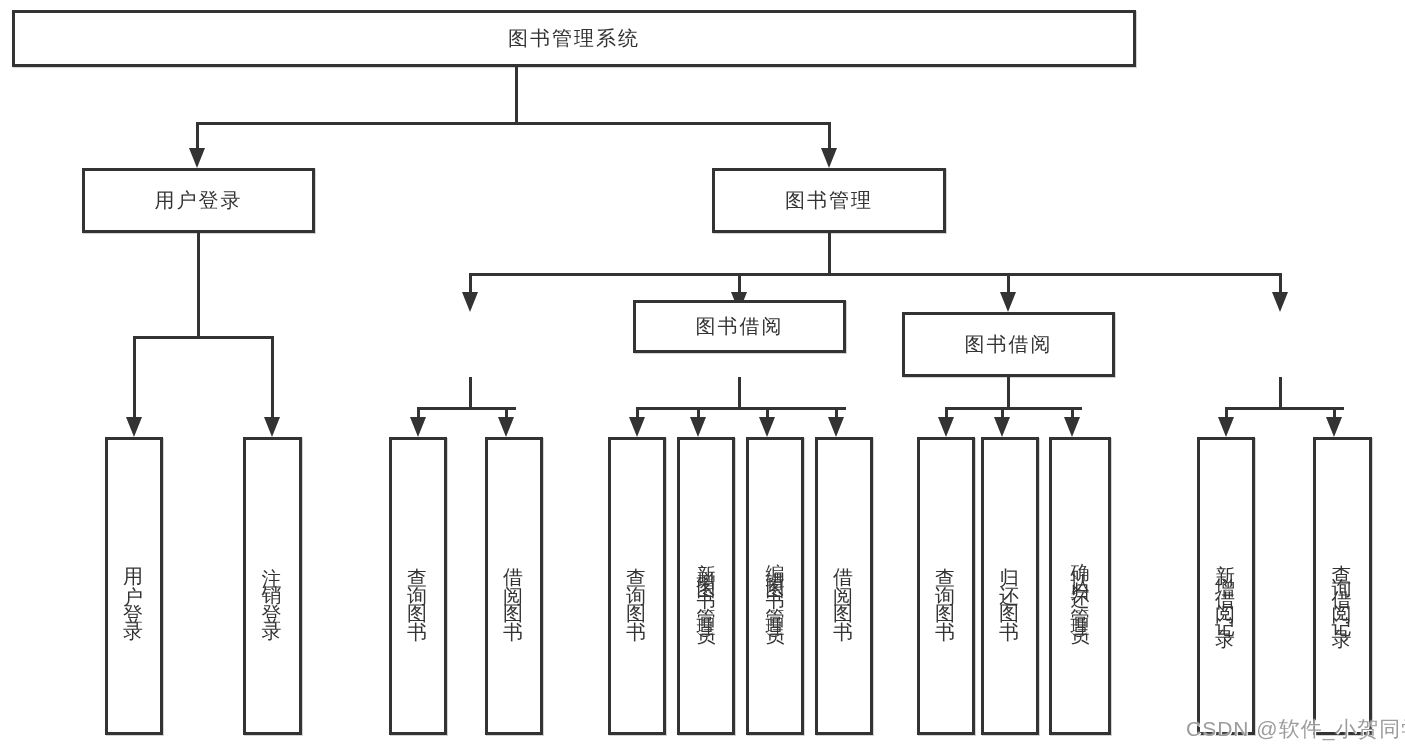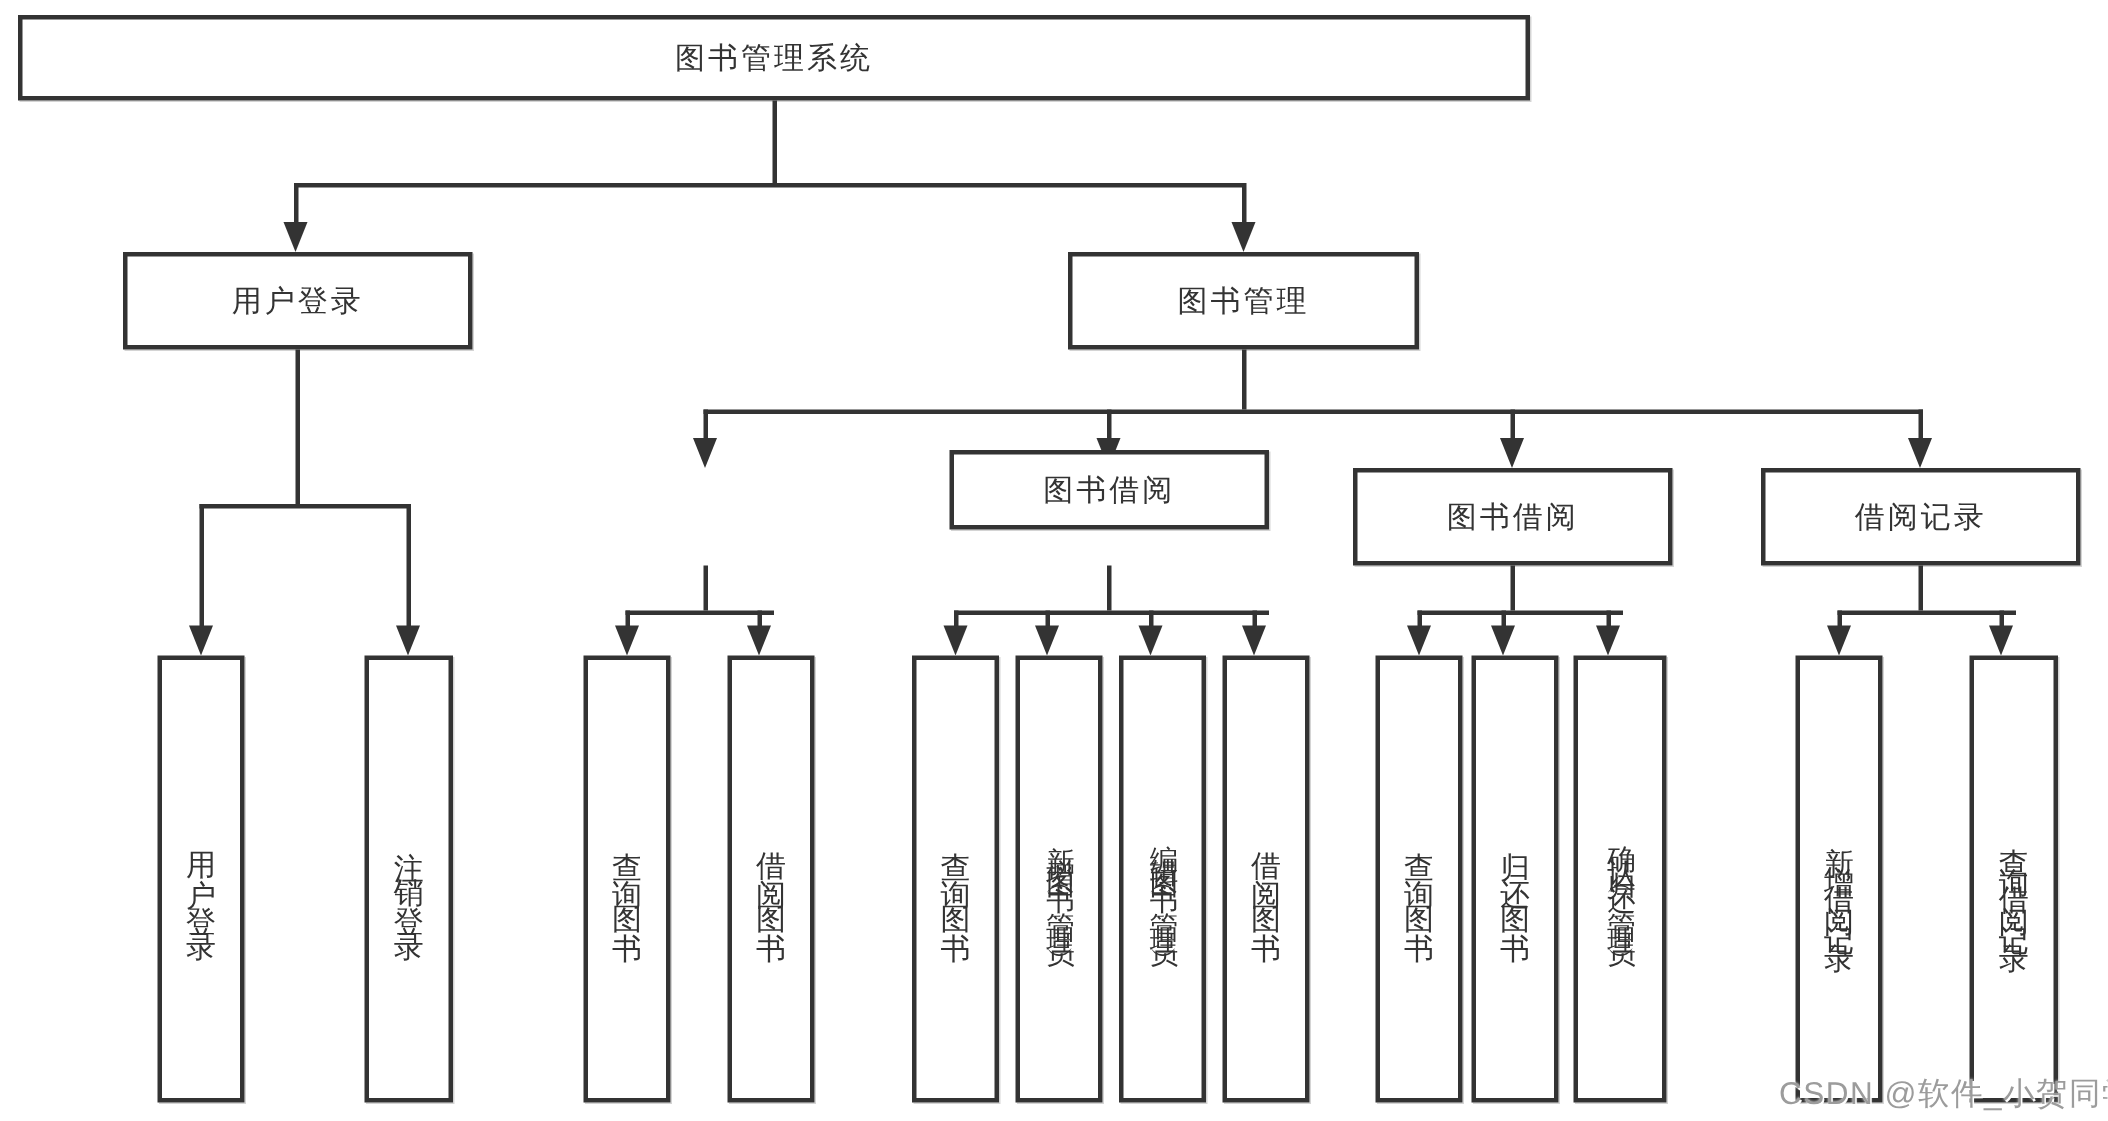--- a/index.html
+++ b/index.html
@@ -26,21 +26,21 @@
 
   .watermark{position:absolute;left:1186px;top:715px;width:219px;
              font-size:21px;color:#9c9c9c;letter-spacing:1px;white-space:nowrap;
              text-shadow:0 0 2px #ffffff,1px 1px 0 #ffffff;z-index:10;}
 </style>
 </head>
 <body>
 
 <div class="canvas">
 
-  <div class="box" style="left:12px;top:10px;width:1008px;height:57px">图书管理系统</div>
+  <div class="box" style="left:12px;top:10px;width:1124px;height:57px">图书管理系统</div>
 
   <div class="vl" style="left:515px;top:67px;height:55px"></div>
   <div class="hl" style="left:196px;top:122px;width:634px"></div>
   <div class="vl" style="left:196px;top:122px;height:28px"></div>
   <div class="vl" style="left:828px;top:122px;height:28px"></div>
   <div class="arr" style="left:189px;top:148px"></div>
   <div class="arr" style="left:821px;top:148px"></div>
 
   <div class="box" style="left:82px;top:168px;width:233px;height:65px">用户登录</div>
   <div class="box" style="left:712px;top:168px;width:234px;height:65px">图书管理</div>
@@ -58,21 +58,20 @@
   <div class="vl" style="left:738px;top:273px;height:21px"></div>
   <div class="vl" style="left:1007px;top:273px;height:21px"></div>
   <div class="vl" style="left:1279px;top:273px;height:21px"></div>
   <div class="arr" style="left:462px;top:292px"></div>
   <div class="arr" style="left:731px;top:292px"></div>
   <div class="arr" style="left:1000px;top:292px"></div>
   <div class="arr" style="left:1272px;top:292px"></div>
 
   <div class="box" style="left:633px;top:300px;width:213px;height:53px">图书借阅</div>
   <div class="box" style="left:902px;top:312px;width:213px;height:65px">图书借阅</div>
-  <div class="box" style="left:1174px;top:312px;width:213px;height:65px">借阅记录</div>
 
   <div class="vl" style="left:469px;top:377px;height:30px"></div>
   <div class="vl" style="left:738px;top:377px;height:30px"></div>
   <div class="vl" style="left:1007px;top:377px;height:30px"></div>
   <div class="vl" style="left:1279px;top:377px;height:30px"></div>
 
   <div class="hl" style="left:417px;top:407px;width:99px"></div>
   <div class="hl" style="left:636px;top:407px;width:210px"></div>
   <div class="hl" style="left:945px;top:407px;width:137px"></div>
   <div class="hl" style="left:1225px;top:407px;width:119px"></div>

